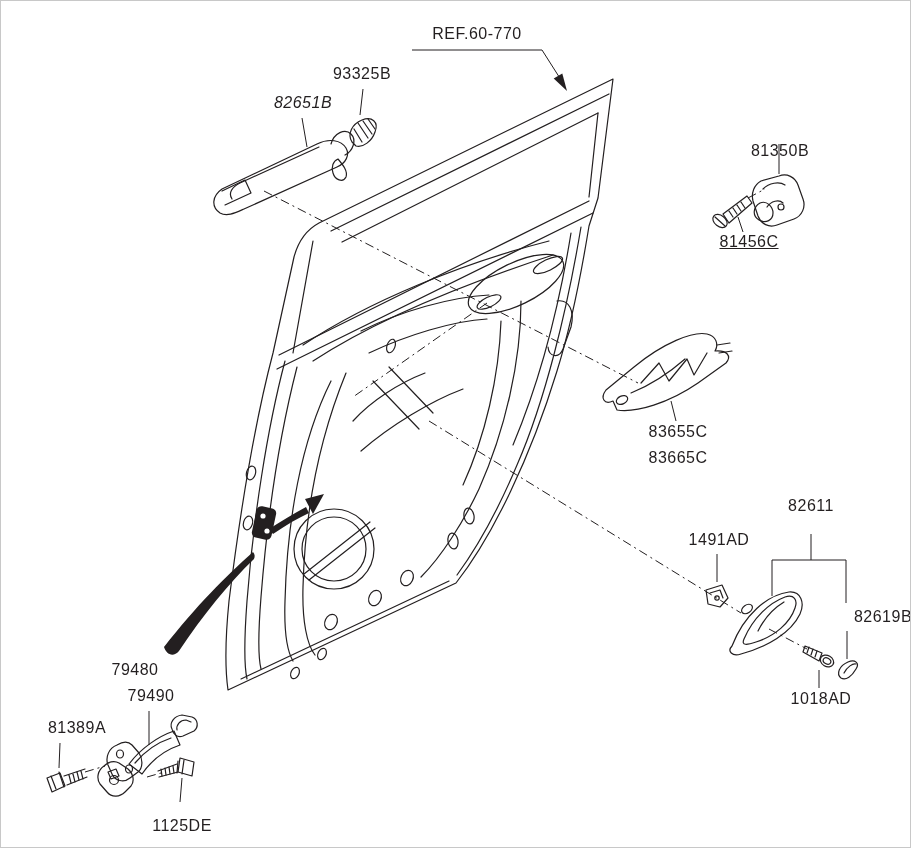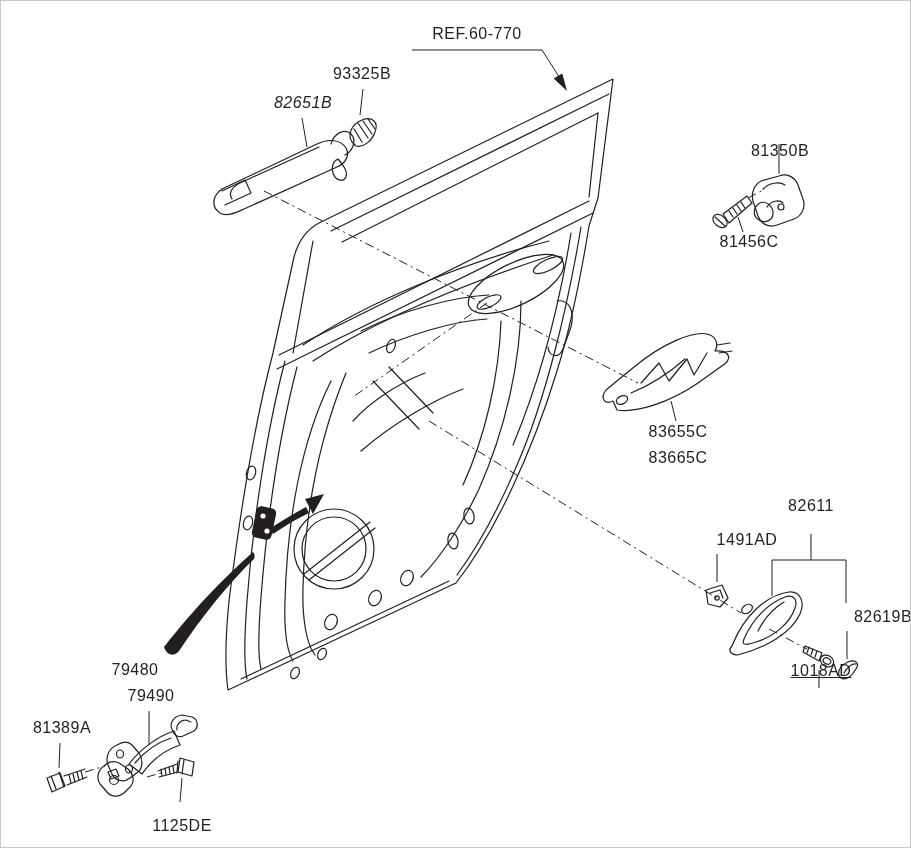--- a/index.html
+++ b/index.html
@@ -240,34 +240,34 @@
   </svg>
 
   <div class="part-label" style="left:476px;top:24px;">REF.60-770</div>
 
   <div class="part-label" style="left:302px;top:93px;font-style:italic;">82651B</div>
 
   <div class="part-label" style="left:361px;top:64px;">93325B</div>
 
   <div class="part-label" style="left:779px;top:119px;margin-top:22px;">81350B</div>
 
-  <div class="part-label" style="left:748px;top:232px;">81456C</div>
+  <div class="part-label" style="left:748px;top:232px;text-decoration:underline;">81456C</div>
 
   <div class="part-label" style="left:677px;top:422px;text-align:center;">83655C</div>
 
   <div class="part-label" style="left:677px;top:448px;text-align:center;">83665C</div>
 
-  <div class="part-label" style="left:746px;top:530px;text-align:center;">1491AD</div>
+  <div class="part-label" style="left:718px;top:530px;text-align:center;">1491AD</div>
 
   <div class="part-label" style="left:810px;top:496px;">82611</div>
 
   <div class="part-label" style="left:847px;top:607px;margin-left:35px;">82619B</div>
 
-  <div class="part-label" style="left:820px;top:661px;text-decoration:underline;">1018AD</div>
+  <div class="part-label" style="left:820px;top:689px;">1018AD</div>
 
   <div class="part-label" style="left:134px;top:660px;">79480</div>
 
   <div class="part-label" style="left:150px;top:686px;">79490</div>
 
-  <div class="part-label" style="left:61px;top:718px;">81389A</div>
+  <div class="part-label" style="left:76px;top:718px;">81389A</div>
 
   <div class="part-label" style="left:181px;top:804px;margin-top:12px;">1125DE</div>
 </div>
 
 </body></html>

